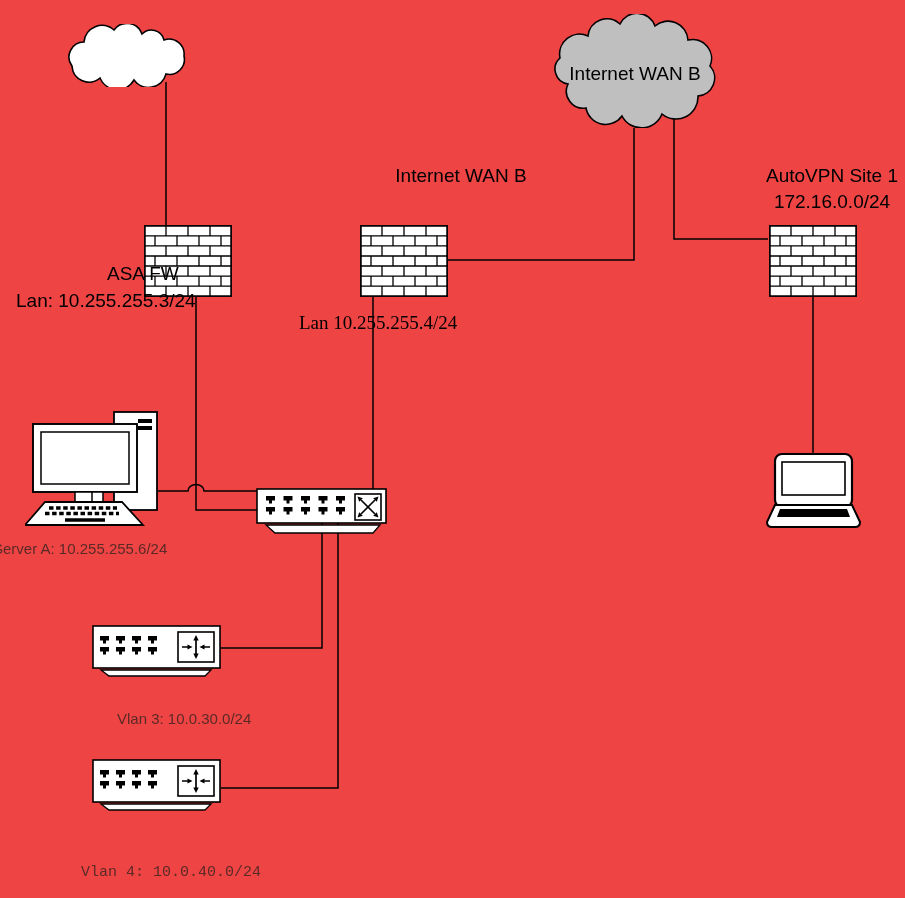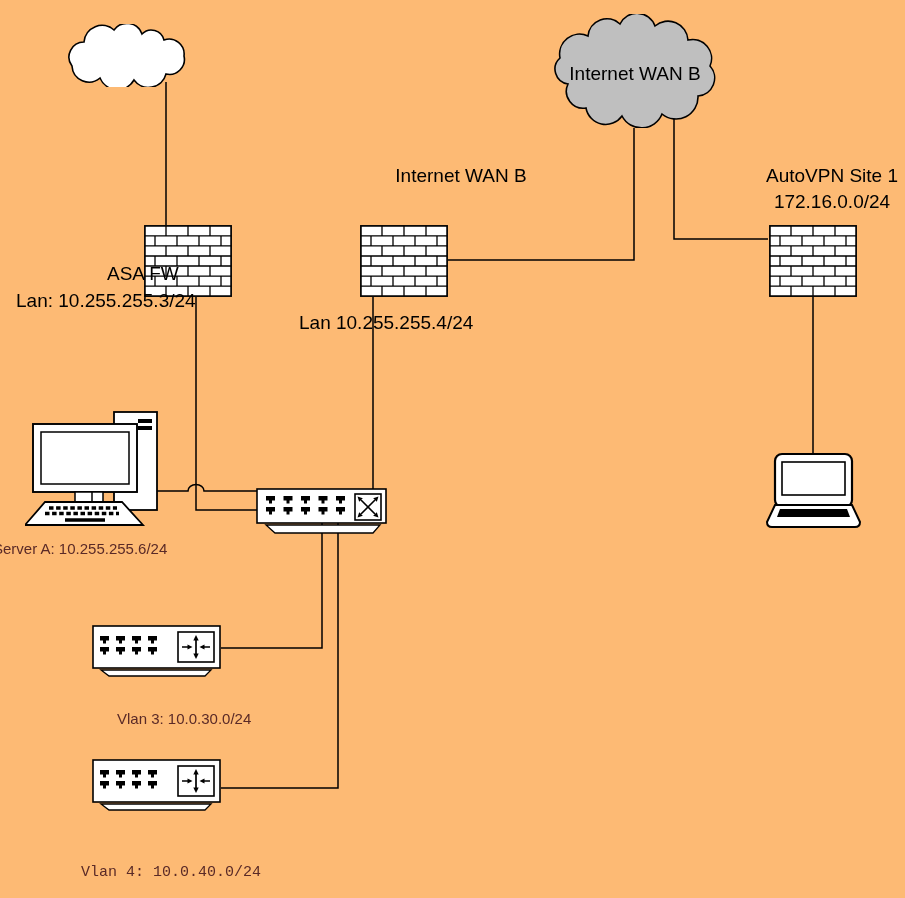--- a/index.html
+++ b/index.html
@@ -1,17 +1,17 @@
 <!DOCTYPE html>
 <html><head>
 <meta charset="utf-8">
 <style>
   html,body{margin:0;padding:0;background:#fff;}
   #stage{
-    position:relative;width:905px;height:898px;background:#fdba74;overflow:hidden;
+    position:relative;width:905px;height:898px;background:#ef4444;overflow:hidden;
     font-family:"Liberation Sans",sans-serif;color:#000;
   }
   #stage svg{position:absolute;display:block;}
   .lbl{position:absolute;font-size:19px;line-height:26px;color:#000;white-space:nowrap;}
   .lbl.center{text-align:center;white-space:normal;}
   .lbl-sub{position:absolute;font-size:15px;line-height:20px;color:#5a2a27;white-space:nowrap;}
   .cloud-text{position:absolute;font-size:19px;color:#000;text-align:center;}
 </style>
 </head>
 <body>
@@ -119,21 +119,21 @@
     <polygon points="15,58 82,58 85,66 12,66" fill="#000"></polygon>
   </svg>
 
 
   <div class="lbl" style="left:63px;top:261px;z-index:3;margin-left:44px;">ASA FW</div>
   <div class="lbl" style="left:16px;top:288px;z-index:3;">Lan: 10.255.255.3/24</div>
 
   <div class="lbl center" style="left:361px;top:163px;width:200px;z-index:3;">
     <div>Internet WAN B</div>
   </div>
-  <div class="lbl" style="left:299px;top:310px;z-index:3;">Lan 10.255.255.4/24</div>
+  <div class="lbl" style="left:299px;top:310px;z-index:3;font-family:Liberation Serif, serif;">Lan 10.255.255.4/24</div>
 
   <div class="lbl center" style="left:732px;top:163px;width:200px;z-index:3;">
     <div>AutoVPN Site 1</div>
     <div>172.16.0.0/24</div>
   </div>
 
 
   <div class="lbl-sub" style="left:-7px;top:539px;z-index:3;">Server A: 10.255.255.6/24</div>
   <div class="lbl-sub" style="left:81px;top:709px;z-index:3;margin-left:36px;">Vlan 3: 10.0.30.0/24</div>
   <div class="lbl-sub" style="left:81px;top:863px;z-index:3;font-family:Liberation Mono, monospace;">Vlan 4: 10.0.40.0/24</div>

